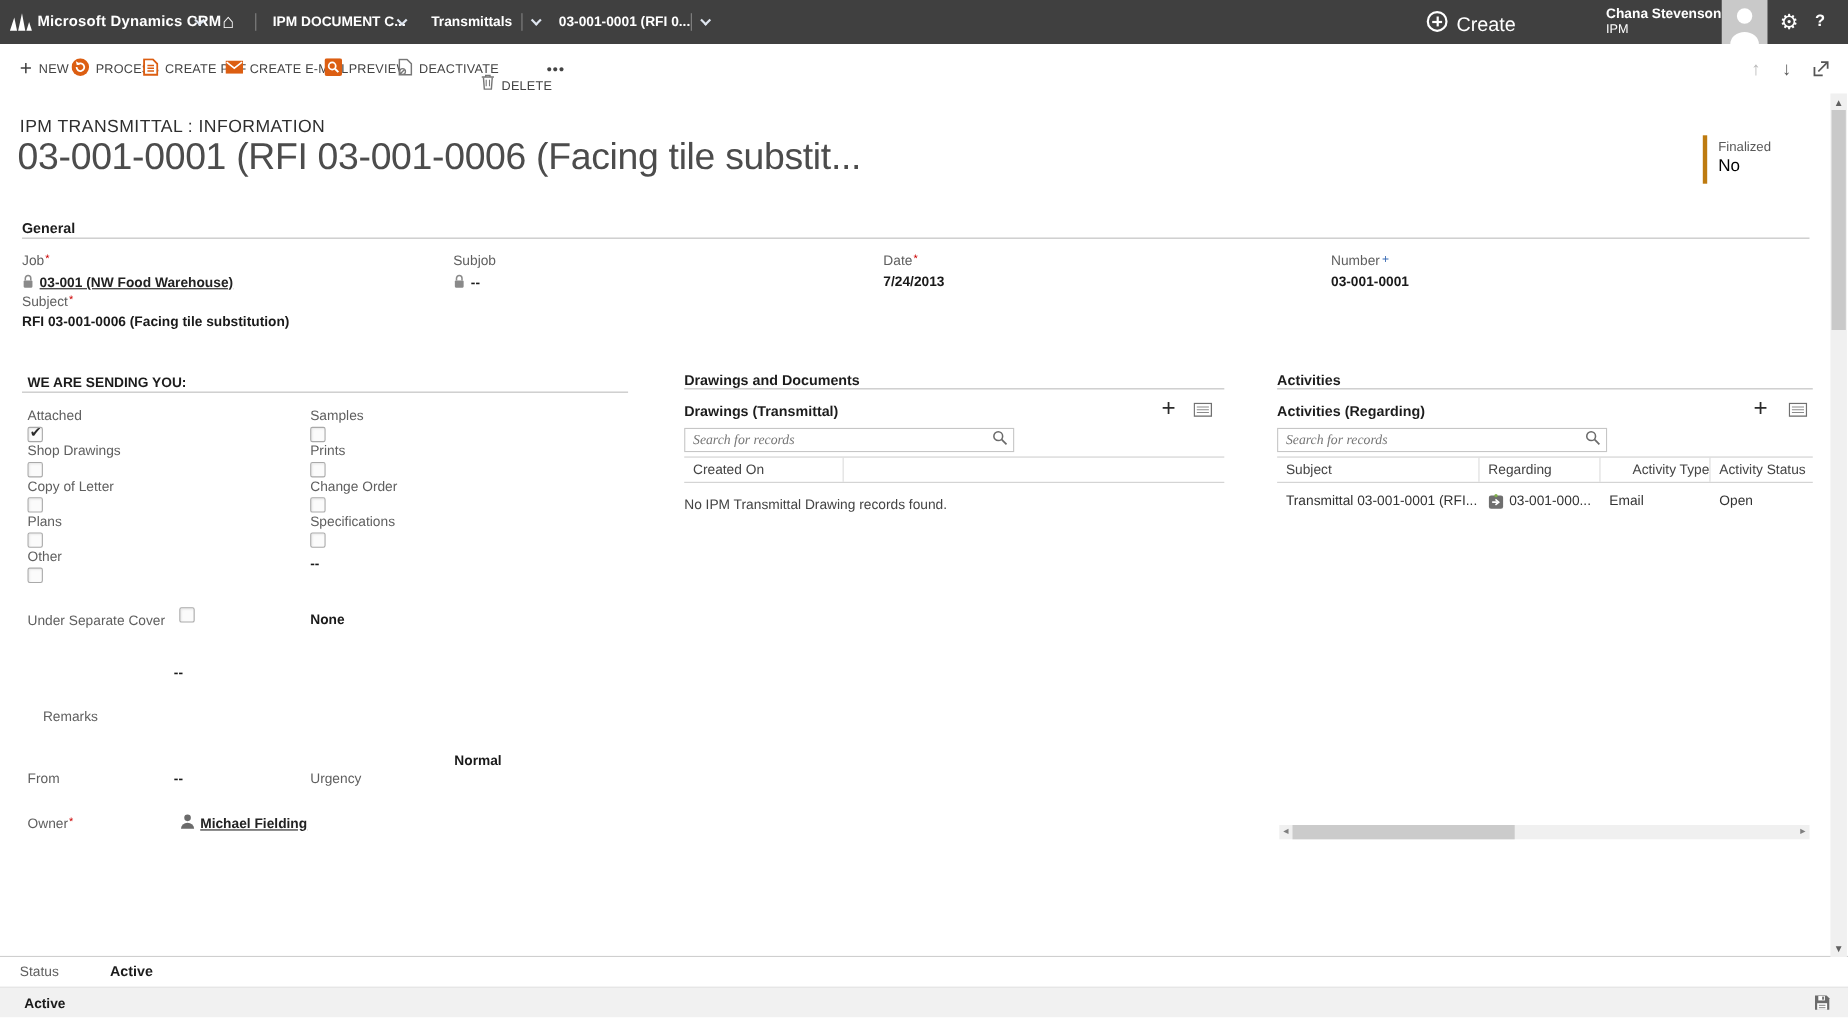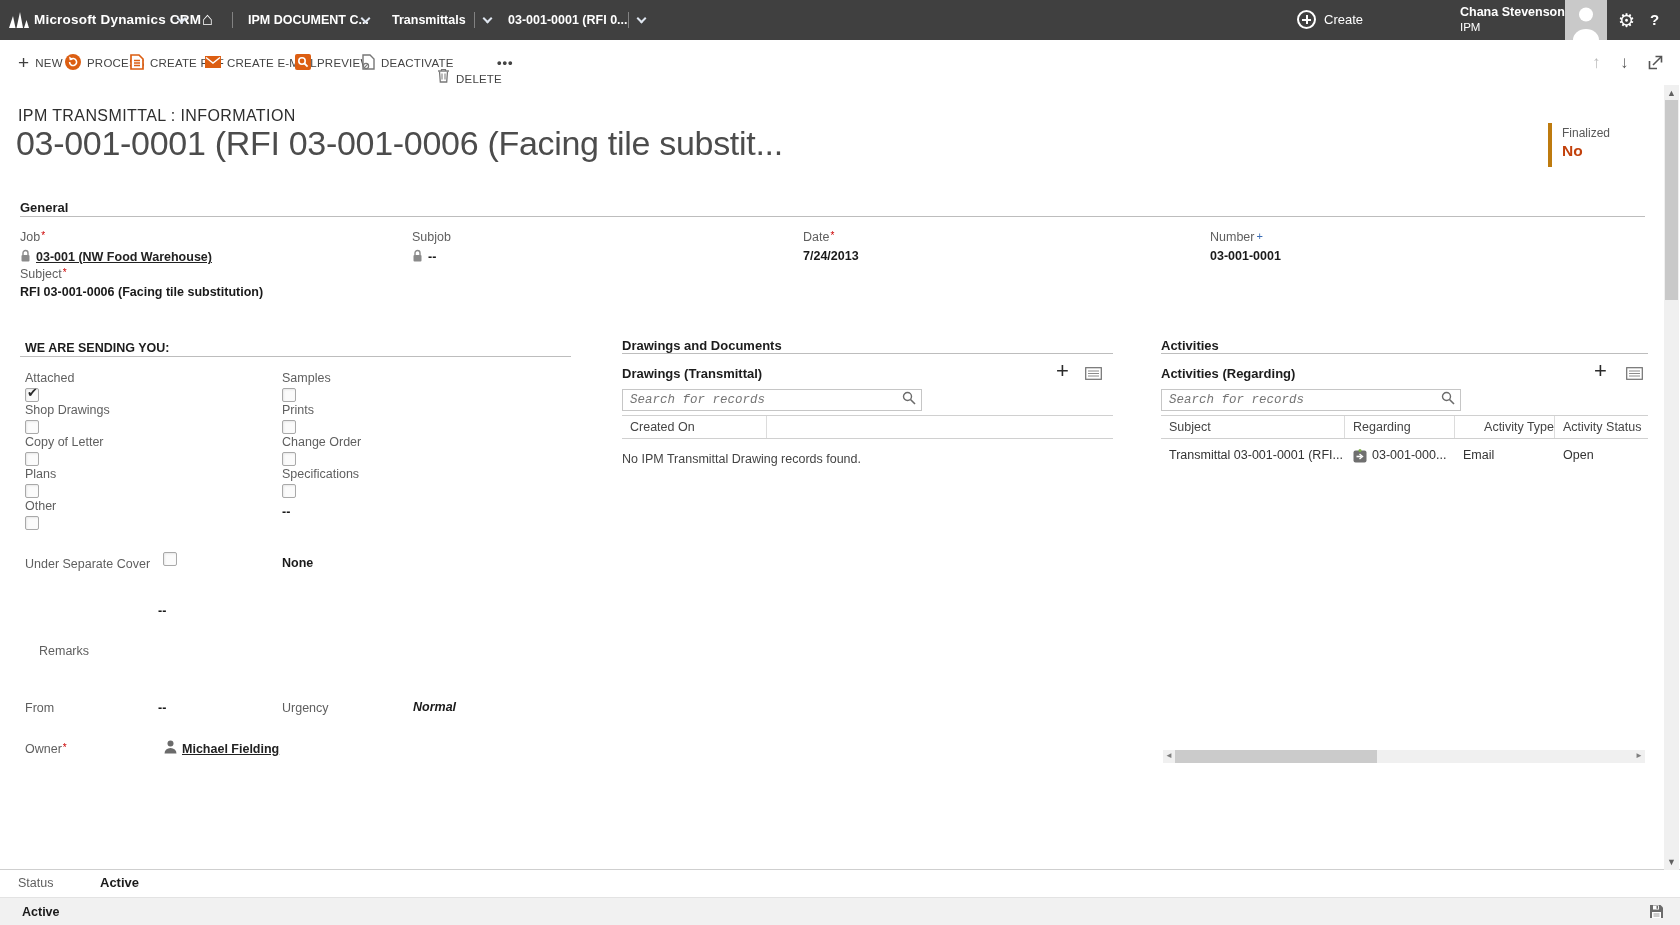--- a/index.html
+++ b/index.html
@@ -17,41 +17,41 @@
   .brand { font-size:13.5px; font-weight:bold; letter-spacing:.2px; }
   .crumb { font-size:12.5px; font-weight:600; white-space:nowrap; }
   .chev { display:inline-block; width:7px; height:7px;
           border-right:2px solid #dfe6f0; border-bottom:2px solid #dfe6f0;
           transform:rotate(45deg); }
   .vdiv { width:1px; height:16px; background:rgba(255,255,255,.35); }
   .home-glyph { font-size:18px; line-height:18px; }
   .pluscircle { width:19px; height:19px; border:2px solid #fff; border-radius:50%; display:inline-block; }
   .pluscircle::before { content:""; position:absolute; left:50%; top:3px; bottom:3px; width:2px; background:#fff; transform:translateX(-50%); }
   .pluscircle::after  { content:""; position:absolute; top:50%; left:3px; right:3px; height:2px; background:#fff; transform:translateY(-50%); }
-  .create-label { font-size:13px; }
+  .create-label { font-size:18px; }
   .uname { font-size:12.5px; font-weight:bold; white-space:nowrap; }
   .uorg  { font-size:11.5px; }
   .gear-glyph { font-size:19px; }
   .help-glyph { font-size:15px; font-weight:bold; }
 
   
   .cmdbar { position:absolute; left:0; top:40px; width:1680px; height:45px; background:#fff; }
   .cmditem { position:absolute; top:0; height:45px; display:flex; align-items:center; gap:6px;
              font-size:11.5px; color:#444; letter-spacing:.2px; cursor:default; white-space:nowrap; }
   .cmd-plus { font-size:19px; font-weight:400; color:#3f3f3f; line-height:16px; }
   .cmd-more { font-size:13px; font-weight:bold; color:#444; letter-spacing:1px; }
   .cmd-arrow { position:absolute; top:0; height:45px; display:flex; align-items:center; font-size:17px; }
 
   
   .rectype { position:absolute; left:18px; top:107px; font-size:16px; color:#2e2e2e; letter-spacing:.4px; }
   .pagetitle { position:absolute; left:16px; top:124px; font-size:34px; font-weight:300;
                color:#4c4c4c; letter-spacing:-.3px; white-space:nowrap; }
   .finbar { position:absolute; left:1548px; top:123px; width:4px; height:44px; background:#BE7B0F; }
   .finlabel { position:absolute; left:1562px; top:126px; font-size:12px; color:#595959; }
-  .finvalue { position:absolute; left:1562px; top:142px; font-size:15.5px; font-weight:bold; color:#c2410c;text-align:right; }
+  .finvalue { position:absolute; left:1562px; top:142px; font-size:15.5px; font-weight:normal; color:#000000;text-align:right; }
 
   
   .seclabel { position:absolute; font-size:13px; font-weight:bold; color:#1c1c1c; white-space:nowrap; }
   .hline { position:absolute; height:0; border-top:1px solid #bdbdbd; }
   .flabel { font-size:12.5px; color:#5f5f5f; white-space:nowrap; }
   .fval { font-size:12.5px; font-weight:bold; color:#1a1a1a; white-space:nowrap; }
   .req { color:#c00; font-size:10px; vertical-align:top; margin-left:1px; }
   .reqplus { color:#3a6cb5; font-size:11px; vertical-align:top; margin-left:2px; }
   .rlink { font-size:12.5px; font-weight:bold; color:#222; text-decoration:underline; white-space:nowrap; cursor:pointer; }
 
@@ -62,21 +62,21 @@
   .cb.checked::after { content:"\2714"; position:absolute; top:-4px; left:1px;
                        font-size:13px; font-weight:bold; color:#2b2b2b; }
 
   
   .sgtitle { position:absolute; font-size:13px; font-weight:bold; color:#1c1c1c; }
   .sgplus { position:absolute; font-size:22px; font-weight:300; color:#2b2b2b; line-height:18px; cursor:pointer; }
   .sgicon { position:absolute; cursor:pointer; }
   .searchbox { position:absolute; width:300px; height:22px; border:1px solid #c6c6c6; background:#fff;
                display:flex; align-items:center; padding:0 5px 0 7px; }
   .searchbox input { flex:1; border:none; outline:none; background:transparent;
-                     font-family:Liberation Mono, monospace; font-style:italic; font-size:12.5px; color:#4a4a4a; }
+                     font-family:Liberation Serif, serif; font-style:italic; font-size:12.5px; color:#4a4a4a; }
   .thead { position:absolute; height:24px; display:flex; border-top:1px solid #d0d0d0; border-bottom:1px solid #d0d0d0; }
   .thcell { font-size:12.5px; color:#444; padding:4px 0 0 8px; white-space:nowrap; overflow:hidden; }
   .thcell.sep { border-right:1px solid #dcdcdc; }
   .trow { position:absolute; height:24px; display:flex; }
   .tdcell { font-size:12.5px; color:#333; padding:5px 0 0 8px; white-space:nowrap; overflow:hidden; display:flex; gap:5px; align-items:flex-start; }
   .emptymsg { position:absolute; font-size:12.5px; color:#444; }
 
   
   .hscroll { position:absolute; left:1163px; top:750px; width:482px; height:13px; background:#f0f0f0; }
   .hscroll .thumb { position:absolute; left:12px; top:0; width:202px; height:13px; background:#cbcbcb; }
@@ -274,21 +274,21 @@
   <div class="cb" style="margin-top:0;"></div>
 </div>
 <div class="abs fval" style="left:282px; top:556px;">None</div>
 
 <div class="abs flabel" style="left:39px; top:604px;margin-top:40px;">Remarks</div>
 <div class="abs fval" style="left:158px; top:604px;">--</div>
 
 <div class="abs flabel" style="left:25px; top:701px;">From</div>
 <div class="abs fval" style="left:158px; top:701px;">--</div>
 <div class="abs flabel" style="left:282px; top:701px;">Urgency</div>
-<div class="abs fval" style="left:413px; top:700px;font-style:italic;">Normal</div>
+<div class="abs fval" style="left:413px; top:684px;">Normal</div>
 
 <div class="abs flabel" style="left:25px; top:742px;"><span>Owner</span><span class="req">*</span></div>
 <div class="abs" style="left:164px; top:740px;"><svg width="13" height="14" viewBox="0 0 13 14">
       <circle cx="6.5" cy="3.5" r="3" fill="#6b6b6b"></circle>
       <path d="M0.5 13.5 a6 5.5 0 0 1 12 0 z" fill="#6b6b6b"></path>
     </svg></div>
 <div class="abs rlink" style="left:182px; top:742px;">Michael Fielding</div>
 
 <div class="seclabel" style="left:622px; top:338px;">Drawings and Documents</div>
 <div class="hline" style="left:622px; top:353px; width:491px;"></div>

